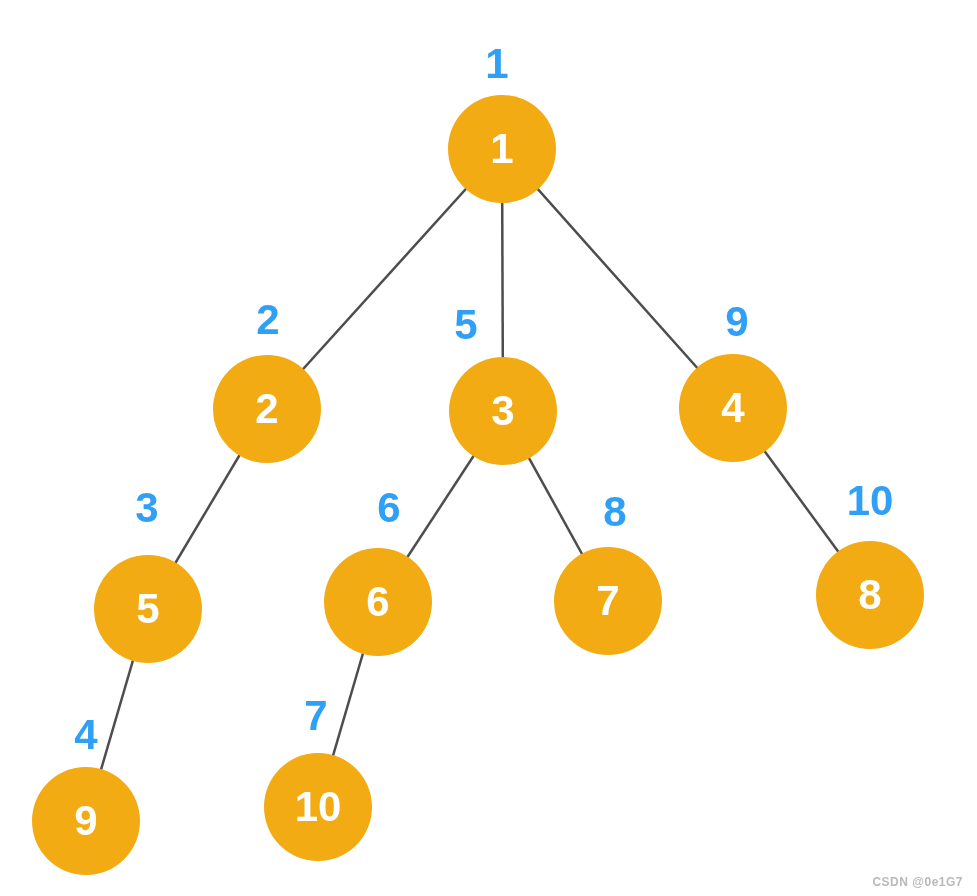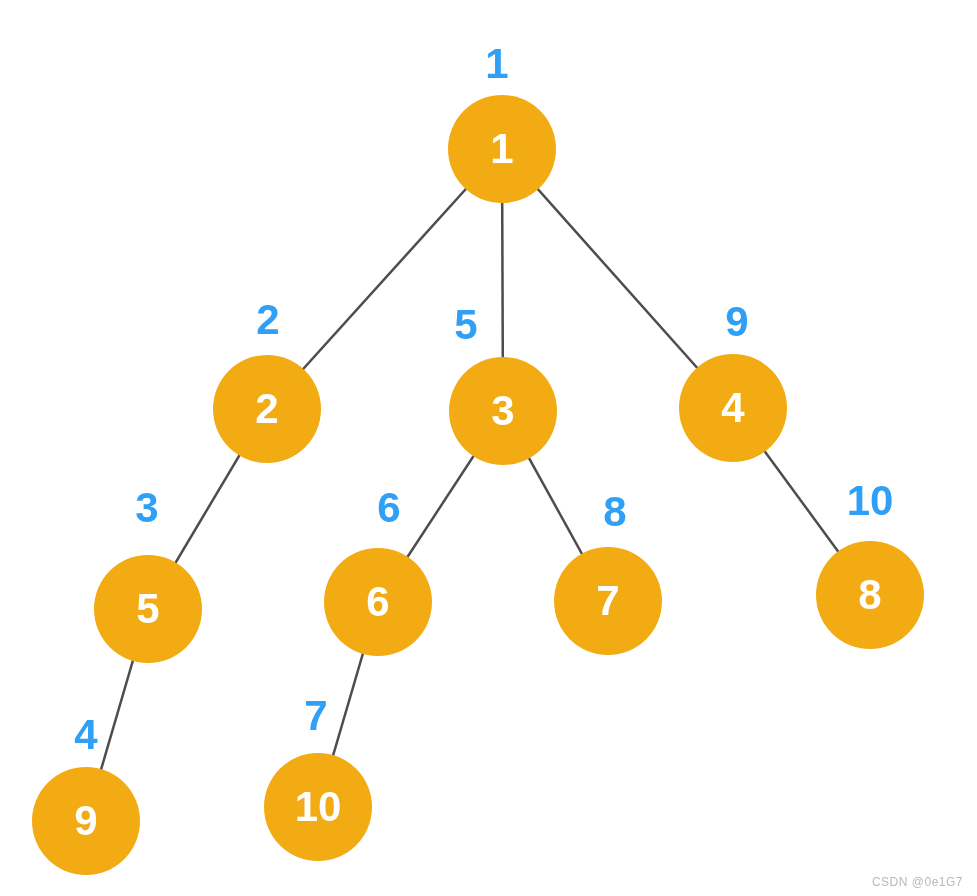--- a/index.html
+++ b/index.html
@@ -44,20 +44,21 @@
     white-space: nowrap;
   }
   .watermark {
     position: absolute;
     right: 14px;
     bottom: 7px;
     font-size: 12px;
     color: #b9b9b9;
     letter-spacing: 0.5px;
     z-index: 4;
+    font-weight: bold;
   }
 </style>
 </head>
 <body>
 
 <div class="canvas">
   <svg class="edges-layer" id="edges-layer" width="977" height="896" viewBox="0 0 977 896" xmlns="http://www.w3.org/2000/svg">
       <line x1="502" y1="149" x2="267" y2="409" stroke="#4D4D4D" stroke-width="2.5"></line>
       <line x1="502" y1="149" x2="503" y2="411" stroke="#4D4D4D" stroke-width="2.5"></line>
       <line x1="502" y1="149" x2="733" y2="408" stroke="#4D4D4D" stroke-width="2.5"></line>

